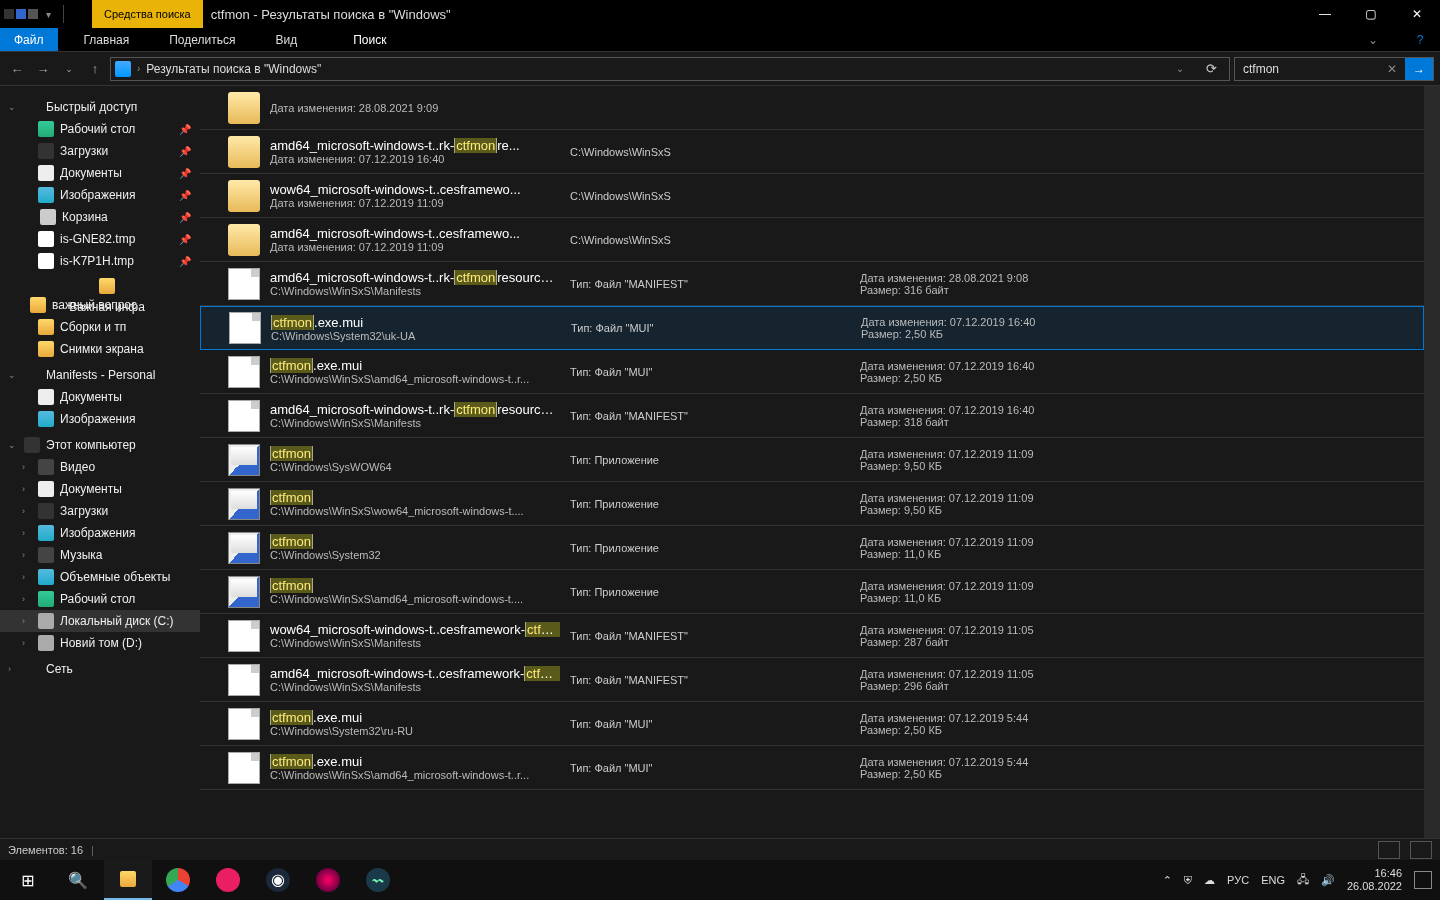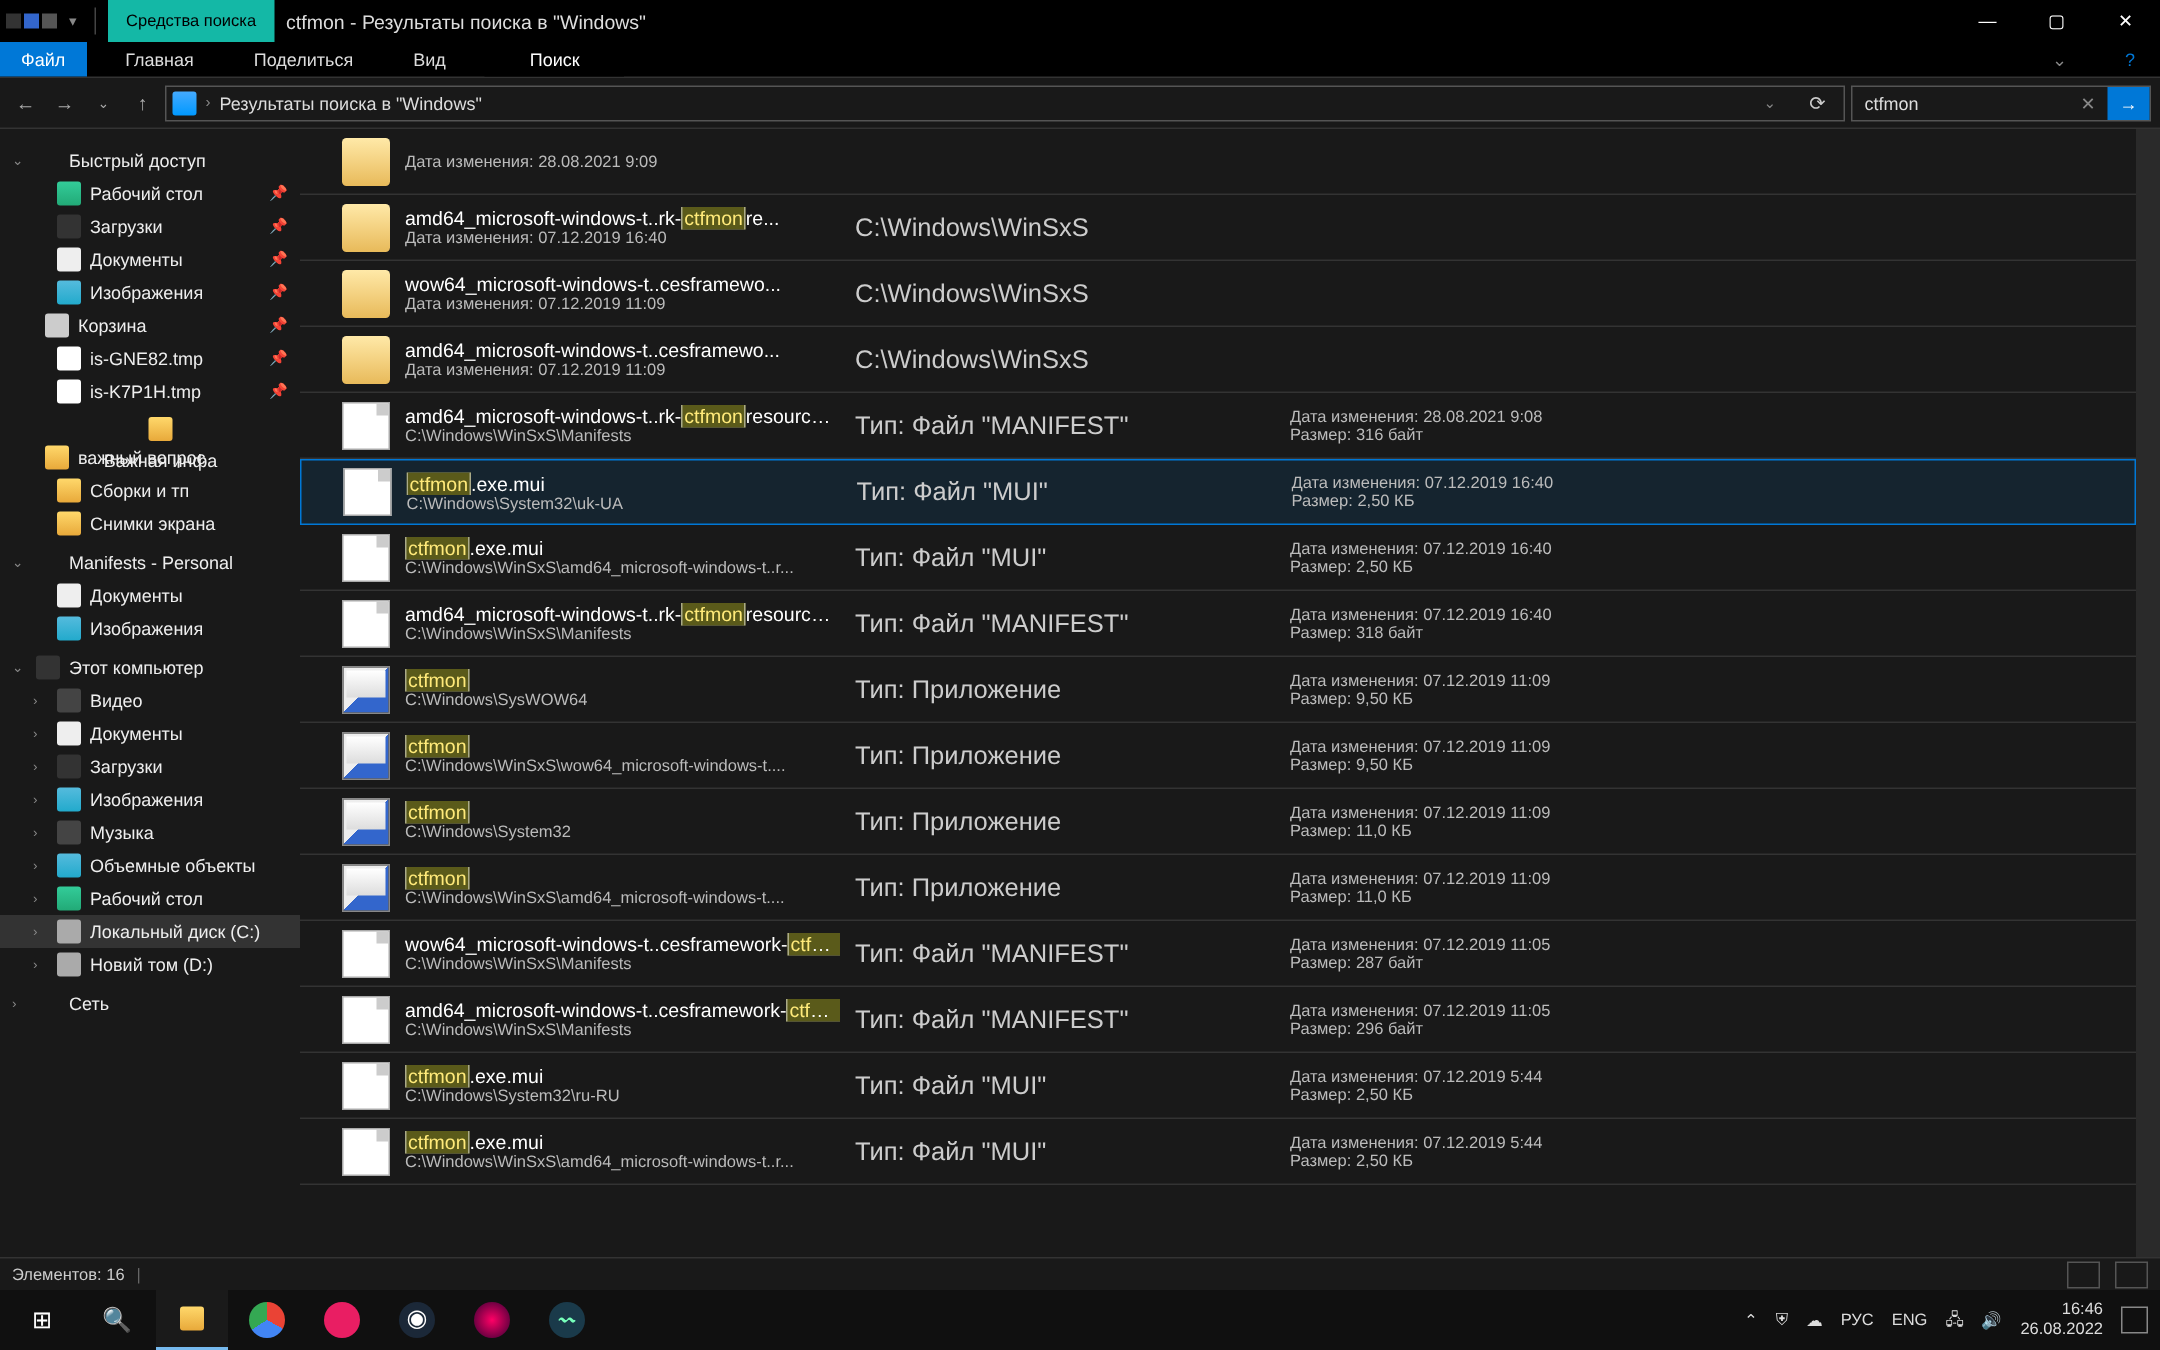--- a/index.html
+++ b/index.html
@@ -5,21 +5,21 @@
 * { margin: 0; padding: 0; box-sizing: border-box; font-family: "Segoe UI", Tahoma, sans-serif; }
 body { background: #000; color: #fff; width: 1440px; height: 900px; overflow: hidden; font-size: 12px; }
 
 .window { display: flex; flex-direction: column; height: 100%; }
 
 
 .titlebar { height: 28px; background: #000; display: flex; align-items: stretch; }
 .titlebar-icons { display: flex; align-items: center; padding: 0 4px; gap: 2px; }
 .titlebar-icons .sq { width: 10px; height: 10px; background: #333; }
 .titlebar-icons .down { color: #888; font-size: 10px; padding: 0 6px; }
-.titlebar-tool { background: #14b8a6; color: #000; font-size: 11px; padding: 4px 12px; display: flex; align-items: center; }
+.titlebar-tool { background: #eab308; color: #000; font-size: 11px; padding: 4px 12px; display: flex; align-items: center; margin-left: 20px; }
 .titlebar-title { flex: 1; color: #ddd; font-size: 13px; display: flex; align-items: center; padding: 0 8px; }
 .titlebar-ctrl { display: flex; }
 .titlebar-ctrl div { width: 46px; display: flex; align-items: center; justify-content: center; color: #fff; font-size: 12px; }
 
 
 .ribbon { height: 24px; background: #000; display: flex; align-items: stretch; border-bottom: 1px solid #333; gap: 12px; }
 .ribbon .tab { padding: 4px 14px; font-size: 12px; color: #ddd; display: flex; align-items: center; }
 .ribbon .tab.file { background: #0078d7; color: #fff; }
 .ribbon .tab.search { background: #000; color: #fff; padding-left: 30px; padding-right: 30px;}
 .ribbon-spacer { flex: 1; }
@@ -73,21 +73,21 @@
 .row-icon { width: 32px; height: 32px; flex-shrink: 0; }
 .ic-folder-lg { background: linear-gradient(#ffe9a8,#e8ba5a); border-radius: 3px;}
 .ic-file-lg { background: #fff; border: 1px solid #aaa; position:relative;}
 .ic-file-lg:before{content:""; position:absolute; top:0; right:0; width:8px; height:8px; background:#ccc;}
 .ic-app-lg { background: linear-gradient(135deg,#eee 0%,#eee 50%,#36c 50%,#36c 100%); border:1px solid #888; position:relative;}
 .ic-app-lg:after{content:""; position:absolute; left:2px; top:2px; right:2px; height:18px; background:linear-gradient(#fff,#ddd);}
 .col-name { width: 290px; flex-shrink: 0; overflow: hidden; }
 .col-name .nm { font-size: 13px; color: #fff; white-space: nowrap; overflow: hidden; text-overflow: ellipsis; }
 .col-name .sub { font-size: 11px; color: #bbb; white-space: nowrap; overflow: hidden; text-overflow: ellipsis;}
 .col-mid { width: 280px; flex-shrink: 0; overflow: hidden;}
-.col-mid .ln { font-size: 17px; color: #ccc; white-space: nowrap; overflow: hidden; text-overflow: ellipsis;}
+.col-mid .ln { font-size: 11px; color: #ccc; white-space: nowrap; overflow: hidden; text-overflow: ellipsis;}
 .col-right { flex:1; overflow:hidden;}
 .col-right .ln { font-size: 11px; color: #bbb; white-space: nowrap;}
 mark { background: #5a5a1a; color: #ffea7a; padding: 0 1px; border: 1px solid #aa8; }
 
 
 .statusbar { height: 22px; background: #191919; border-top: 1px solid #333; display: flex; align-items: center; padding: 0 8px; font-size: 11px; color: #ccc; gap: 8px;}
 .statusbar .sep{ color:#666;}
 .statusbar-spacer{flex:1;}
 .viewbtn { width:22px; height:18px; border:1px solid #555; margin-left:2px;}
 
@@ -180,21 +180,21 @@
           <div class="icon16 ic-doc"></div>
           <span>Документы</span>
           <span class="pin">📌</span>
         </div>
         <div class="side-item" style="padding-left: 22px;">
           <span class="caret"></span>
           <div class="icon16 ic-img"></div>
           <span>Изображения</span>
           <span class="pin">📌</span>
         </div>
-        <div class="side-item" style="padding-left: 14px;">
+        <div class="side-item" style="padding-left: 24px;">
           <span class="caret"></span>
           <div class="icon16 ic-trash"></div>
           <span>Корзина</span>
           <span class="pin">📌</span>
         </div>
         <div class="side-item" style="padding-left: 22px;">
           <span class="caret"></span>
           <div class="icon16 ic-white"></div>
           <span>is-GNE82.tmp</span>
           <span class="pin">📌</span>

